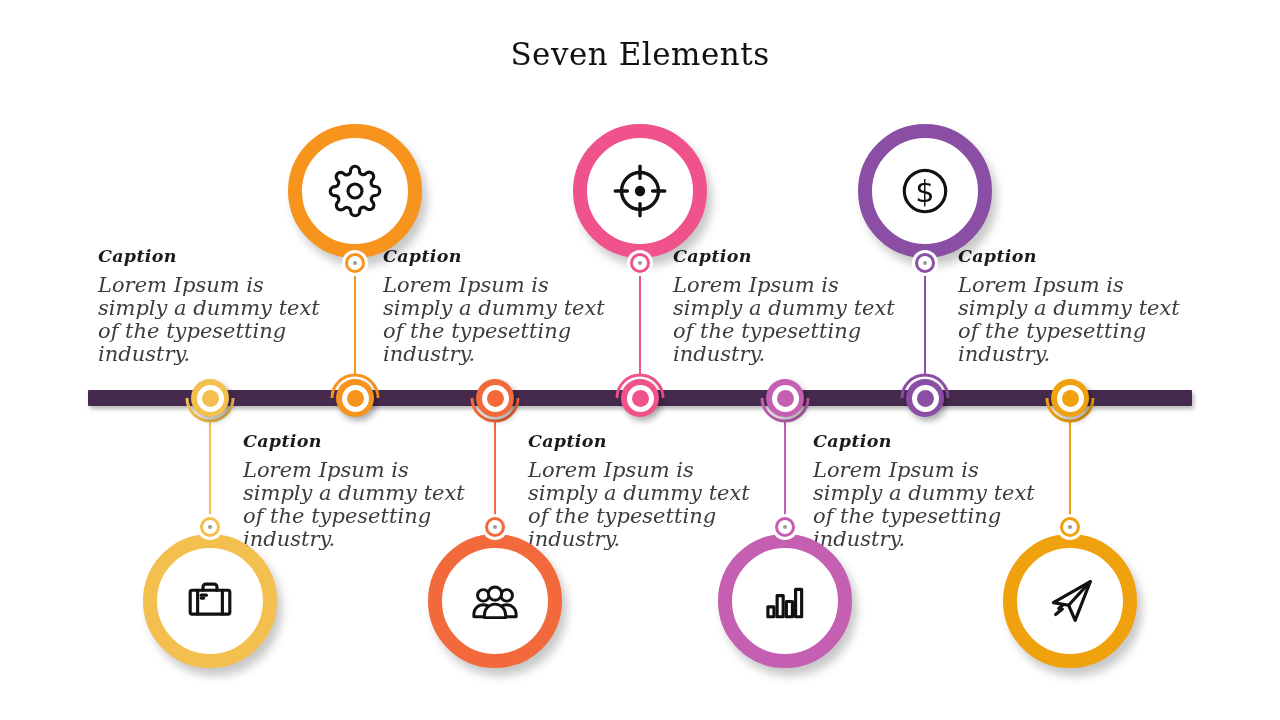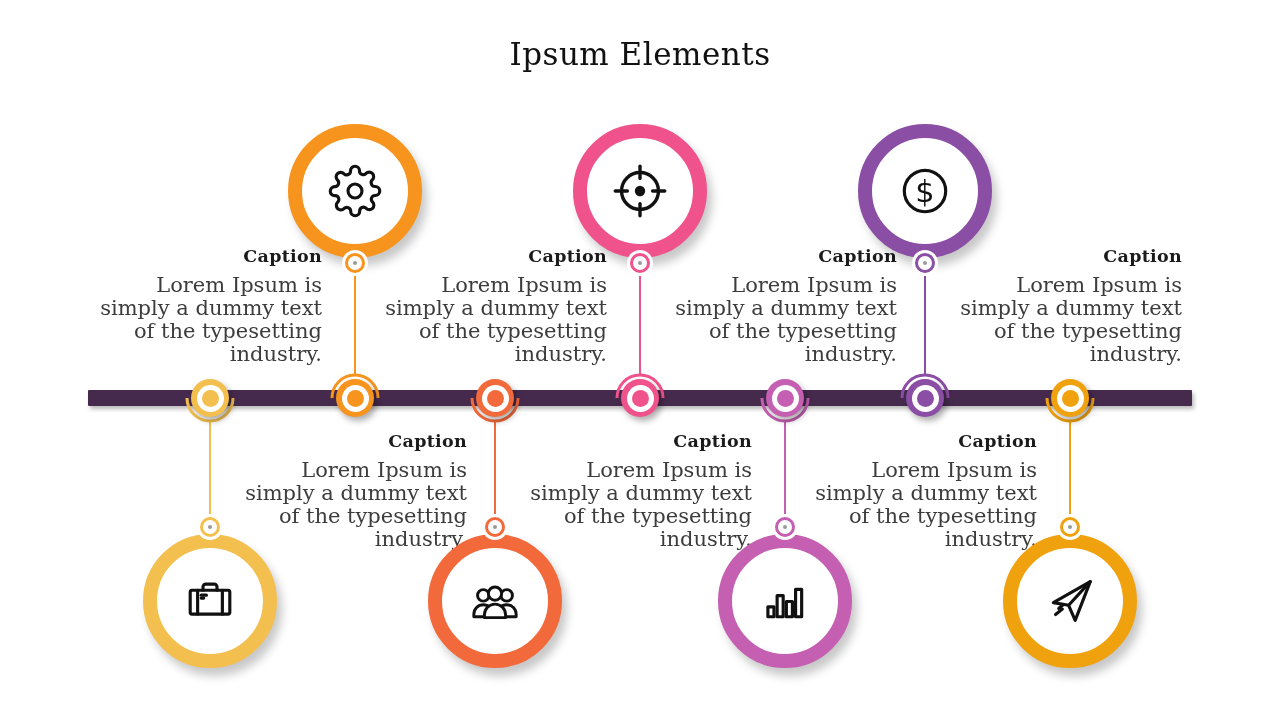--- a/index.html
+++ b/index.html
@@ -54,32 +54,32 @@
   }
   .node::before {
     content:""; position:absolute; left:50%; top:50%; width:27px; height:27px;
     margin:-13.5px 0 0 -13.5px; border-radius:50%; background:#fff;
   }
   .node::after {
     content:""; position:absolute; left:50%; top:50%; width:17px; height:17px;
     margin:-8.5px 0 0 -8.5px; border-radius:50%; background:var(--c);
   }
 
-  .text-block { position:absolute; left:-112px; width:224px; text-align:right; z-index:1; }
+  .text-block { position:absolute; left:-112px; width:224px; text-align:left; z-index:1;font-style:italic; }
   .circle-top .text-block { top:431px; }
   .circle-bottom .text-block { top:246px; }
   .caption { font-size:17.5px; font-weight:bold; color:#1b1b1b; margin-bottom:8px; letter-spacing:0.3px; }
   .body-text { font-size:21px; line-height:23px; color:#3c3c3c; }
 </style>
 </head>
 <body>
 
 <div class="slide">
 
-  <div class="page-title">Ipsum Elements</div>
+  <div class="page-title">Seven Elements</div>
 
   <div class="timeline-bar" style="--c: #462A4E; --bar: #462A4E;"></div>
 
   <div class="element circle-bottom" style="left: 210px; --c: #F3BF4F; --bar: #F3BF4F;">
     <div class="big-circle">
       <svg width="54" height="54" viewBox="0 0 24 24" fill="none" stroke="#111" stroke-width="1.4" stroke-linecap="round" stroke-linejoin="round">
         <rect x="3.2" y="7.2" width="17.6" height="10.6" rx="0.8" fill="#fff"></rect>
         <path d="M8.9 7.2 V5.7 a1.2 1.2 0 0 1 1.2 -1.2 h3.8 a1.2 1.2 0 0 1 1.2 1.2 V7.2"></path>
         <line x1="6.5" y1="7.2" x2="6.5" y2="17.8"></line>
         <line x1="17.5" y1="7.2" x2="17.5" y2="17.8"></line>

